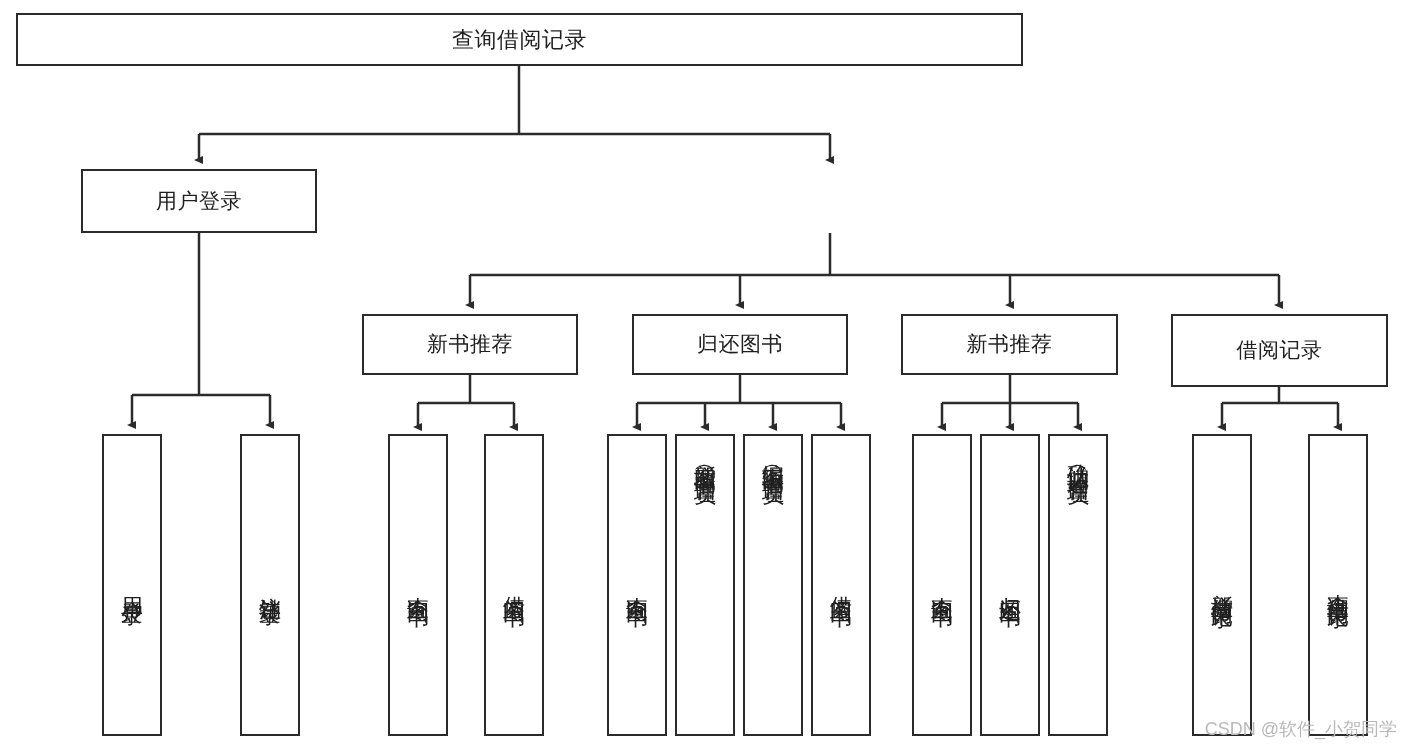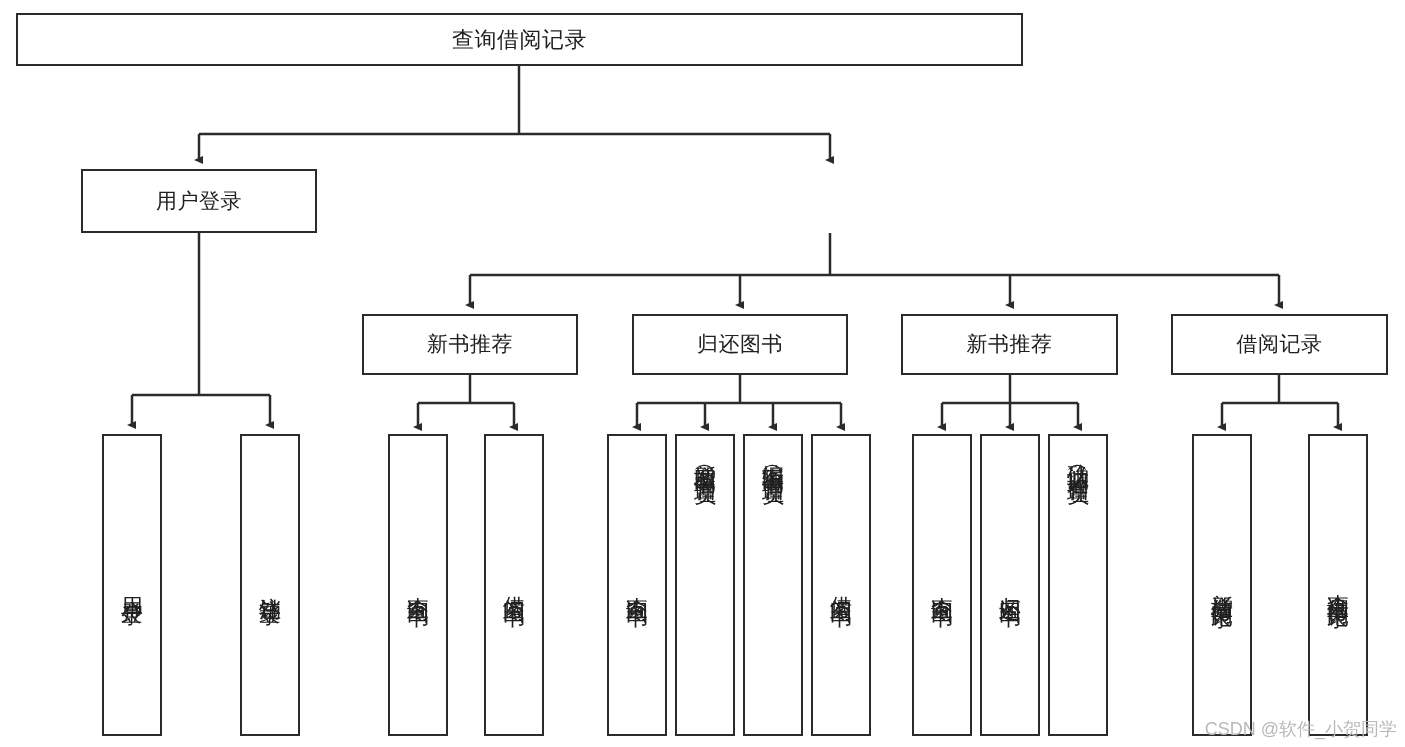--- a/index.html
+++ b/index.html
@@ -136,21 +136,21 @@
 
   <div class="node" style="left:362px; top:314px; width:216px; height:61px;">
     <span class="node-label">新书推荐</span>
   </div>
   <div class="node" style="left:632px; top:314px; width:216px; height:61px;">
     <span class="node-label">归还图书</span>
   </div>
   <div class="node" style="left:901px; top:314px; width:217px; height:61px;">
     <span class="node-label">新书推荐</span>
   </div>
-  <div class="node" style="left:1171px; top:314px; width:217px; height:61px;">
+  <div class="node" style="left:1171px; top:314px; width:217px; height:73px;">
     <span class="node-label">借阅记录</span>
   </div>
 
   <div class="node leaf centered" style="left:102px; top:434px; width:60px; height:302px;">
     <span class="node-label">用户登录</span>
   </div>
   <div class="node leaf centered" style="left:240px; top:434px; width:60px; height:302px;">
     <span class="node-label">注销登录</span>
   </div>
 

